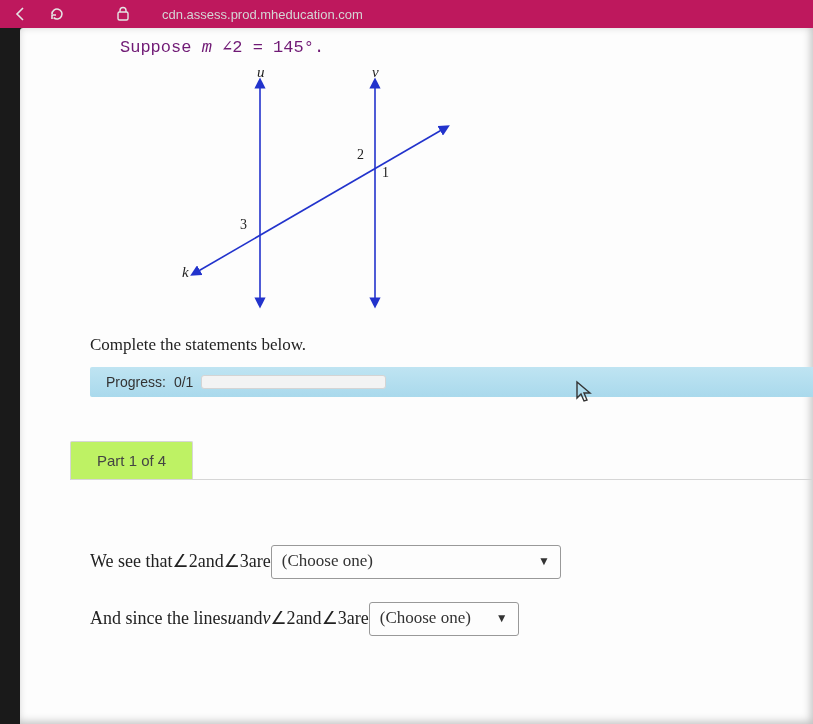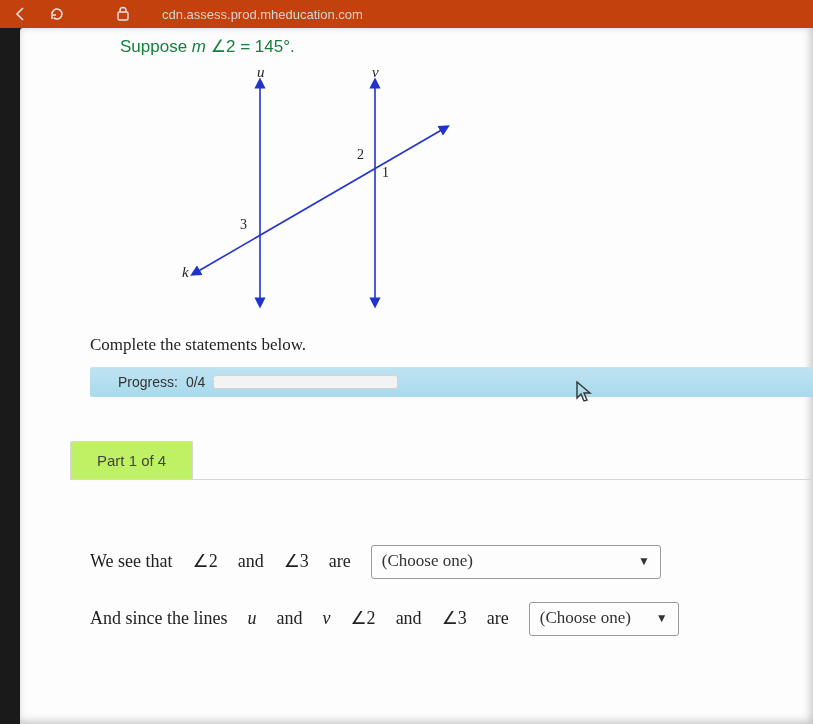--- a/index.html
+++ b/index.html
@@ -7,21 +7,21 @@
       font-family: Arial, Helvetica, sans-serif;
       background: #1a1a1a;
       width: 813px;
       height: 724px;
       overflow: hidden;
       position: relative;
     }
     .browser-bar {
       width: 100%;
       height: 28px;
-      background: #c2410c;
+      background: #be185d;
       display: flex;
       align-items: center;
       padding: 0 12px;
       gap: 18px;
     }
     .nav-icon {
       color: #e5e5e5;
       display: flex;
       align-items: center;
       justify-content: center;
@@ -38,42 +38,42 @@
       top: 28px;
       left: 20px;
       right: 0;
       bottom: 0;
       background: #fdfdfd;
       border-top-left-radius: 3px;
       box-shadow: -2px -2px 8px rgba(0,0,0,0.25) inset;
       padding: 8px 0 0 0;
     }
     .prompt {
-      font-family: Liberation Sans, sans-serif;
+      font-family: Liberation Mono, monospace;
       font-size: 17px;
-      color: #15803d;
+      color: #701a75;
       padding: 0 0 0 100px;
       margin-bottom: 6px;
     }
     .diagram-wrap {
       padding-left: 130px;
     }
     .instruction {
       font-family: Georgia, 'Times New Roman', serif;
       font-size: 17px;
       color: #222;
       padding: 8px 3px 12px 70px;
     }
     .progress-bar {
       margin-left: 70px;
       background: linear-gradient(#bfe4f2, #a9d9ec);
       height: 30px;
       display: flex;
       align-items: center;
-      padding-left: 28px;
+      padding-left: 16px;
       font-size: 14px;
       color: #333;
       gap: 8px;
       border-radius: 2px 0 0 2px;
     }
     .progress-track {
       width: 185px;
       height: 14px;
       background: #f3f3f3;
       border-radius: 3px;
@@ -99,21 +99,21 @@
       padding: 60px 20px 20px 20px;
       font-family: Georgia, 'Times New Roman', serif;
       font-size: 18px;
       color: #222;
       line-height: 2.4;
     }
     .content-line {
       display: flex;
       align-items: center;
       flex-wrap: wrap;
-      gap: 20px;
+      gap: 0;
       margin-bottom: 14px;
     }
     .angle {
       font-family: Georgia, serif;
     }
     .dropdown {
       display: inline-flex;
       align-items: center;
       justify-content: space-between;
       border: 1px solid #999;
@@ -199,21 +199,21 @@
       <text x="207" y="96" font-family="Georgia" font-size="14" fill="#222">2</text>
       <text x="232" y="114" font-family="Georgia" font-size="14" fill="#222">1</text>
       <text x="90" y="166" font-family="Georgia" font-size="14" fill="#222">3</text>
     </svg>
   </div>
 
   <div class="instruction">Complete the statements below.</div>
 
   <div class="progress-bar">
     <span>Progress:</span>
-    <span>0/4</span>
+    <span>0/1</span>
     <div class="progress-track"></div>
   </div>
 
   <div class="spacer"></div>
 
   <div class="part-tab-row">
     <div class="part-tab">Part 1 of 4</div>
   </div>
 
   <div class="content">

